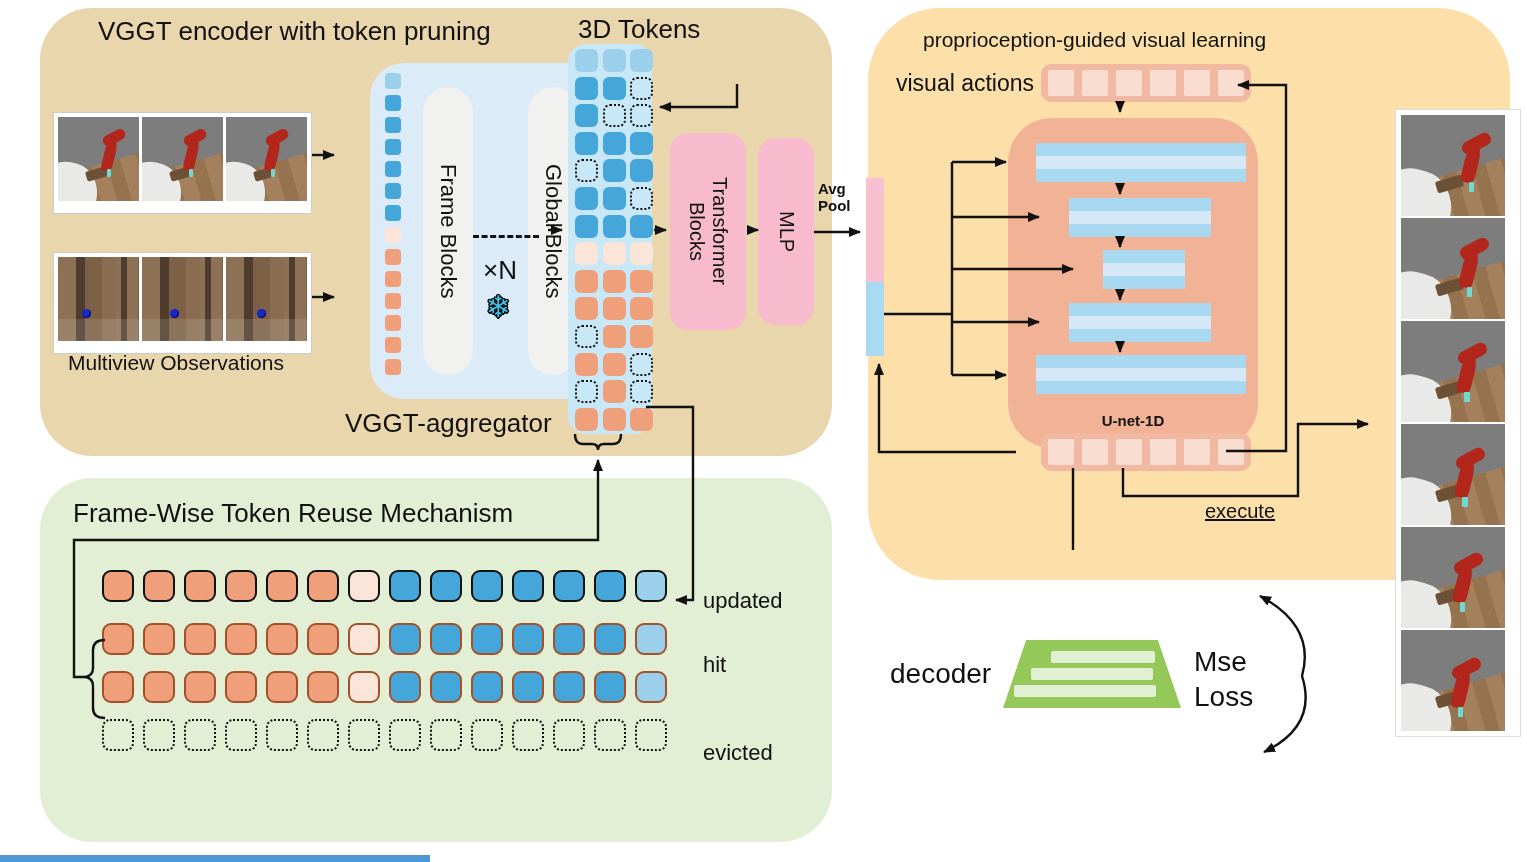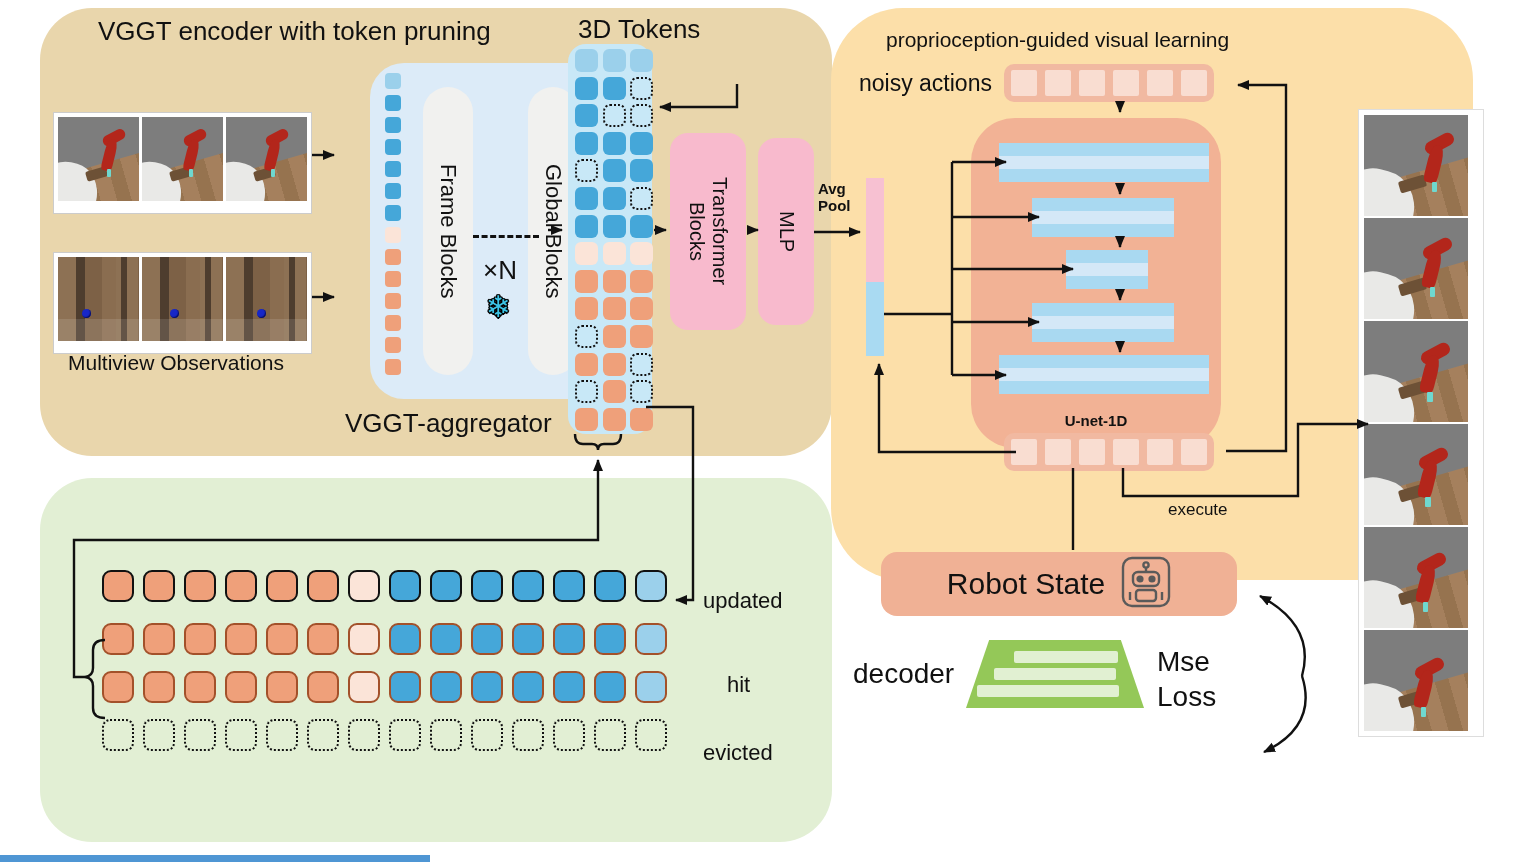--- a/index.html
+++ b/index.html
@@ -3,21 +3,21 @@
 <meta charset="utf-8">
 <style>
   html,body{margin:0;padding:0;background:#fff;}
   .canvas{position:relative;width:1527px;height:862px;background:#fff;overflow:hidden;
           font-family:"Liberation Sans","DejaVu Sans",sans-serif;color:#111;}
   .abs{position:absolute;}
 
   
   .encoder-panel{left:40px;top:8px;width:792px;height:448px;background:var(--tan);border-radius:52px;}
   .reuse-panel{left:40px;top:478px;width:792px;height:364px;background:var(--green);border-radius:52px;}
-  .learning-panel{left:831px;top:8px;width:642px;height:572px;background:var(--orangepanel);border-radius:72px;}
+  .learning-panel{left:868px;top:8px;width:642px;height:572px;background:var(--orangepanel);border-radius:72px;}
 
   .panel-title{font-size:26px;white-space:nowrap;}
 
   
   .strip{display:flex;background:#fff;border:4px solid #fff;box-shadow:0 0 0 1px #ccc;gap:3px;}
   .frame{position:relative;overflow:hidden;background:#7d7d7d;flex:0 0 auto;}
   .rf-cloth{position:absolute;left:-28%;bottom:-38%;width:75%;height:85%;background:#e9e9e7;border-radius:45%;transform:rotate(14deg);}
   .rf-table{position:absolute;right:-30%;bottom:-52%;width:150%;height:95%;transform:rotate(-16deg);
             background:repeating-linear-gradient(90deg,#a5805d 0 16px,#96734f 16px 30px);}
   .rf-shadowpatch{position:absolute;width:26%;height:12%;background:#6d5136;transform:rotate(-16deg);border-radius:2px;}
@@ -236,20 +236,21 @@
 
   <div class="abs small2" style="left:818px;top:180px;white-space:pre-line;z-index:7;font-weight:bold;">Avg
 Pool</div>
 
   <div class="abs" style="left:866px;top:178px;width:18px;height:178px;z-index:7;">
     <div style="height:104px;background:var(--condpink);"></div>
     <div style="height:74px;background:var(--condblue);"></div>
   </div>
 
   <section class="abs reuse-panel">
+    <div class="abs panel-title" style="left:33px;top:20px;">Frame-Wise Token Reuse Mechanism</div>
     <div id="reuse-rows">
         <div class="reuse-row updated" style="left: 62px; top: 92px;">
           <div class="rtok tok-orange"></div>
           <div class="rtok tok-orange"></div>
           <div class="rtok tok-orange"></div>
           <div class="rtok tok-orange"></div>
           <div class="rtok tok-orange"></div>
           <div class="rtok tok-orange"></div>
           <div class="rtok tok-lightpink"></div>
           <div class="rtok tok-blue"></div>
@@ -303,28 +304,28 @@
           <div class="rtok"></div>
           <div class="rtok"></div>
           <div class="rtok"></div>
           <div class="rtok"></div>
           <div class="rtok"></div>
           <div class="rtok"></div>
           <div class="rtok"></div>
         </div>
       </div>
     <div class="row-label" style="left:663px;top:110px;">updated</div>
-    <div class="row-label" style="left:663px;top:194px;margin-left:24px;">hit</div>
+    <div class="row-label" style="left:663px;top:174px;">hit</div>
     <div class="row-label" style="left:663px;top:262px;">evicted</div>
   </section>
 
   <section class="abs learning-panel">
     <div class="abs" style="left:55px;top:20px;font-size:21px;">proprioception-guided visual learning</div>
 
-    <div class="abs" style="left:28px;top:62px;font-size:23px;">noisy actions</div>
+    <div class="abs" style="left:28px;top:62px;font-size:23px;">visual actions</div>
     <div class="action-row" id="noisy-row" style="left:173px;top:56px;">
         <div class="aslot"></div>
         <div class="aslot"></div>
         <div class="aslot"></div>
         <div class="aslot"></div>
         <div class="aslot"></div>
         <div class="aslot"></div>
       </div>
 
     <div class="abs unet">
@@ -361,38 +362,22 @@
     <div class="action-row" id="output-row" style="left:173px;top:425px;">
         <div class="aslot"></div>
         <div class="aslot"></div>
         <div class="aslot"></div>
         <div class="aslot"></div>
         <div class="aslot"></div>
         <div class="aslot"></div>
       </div>
 
     <div class="abs" style="left:535px;top:275px;font-size:27px;">k times</div>
-    <div class="abs" style="left:337px;top:492px;font-size:17px;">execute</div>
-
-    <div class="abs robot-state">
-      <span>Robot State</span>
-      <span>
-        <svg width="50" height="54" viewBox="0 0 50 54" fill="none" stroke="#5a5a5a" stroke-width="2.4">
-          <rect x="2" y="4" width="46" height="48" rx="9"></rect>
-          <circle cx="25" cy="11" r="2.6"></circle>
-            <line x1="25" y1="14" x2="25" y2="18"></line>
-          <rect x="12" y="18" width="26" height="14" rx="5"></rect>
-          <circle cx="19" cy="25" r="2.4" fill="#5a5a5a"></circle>
-            <circle cx="31" cy="25" r="2.4" fill="#5a5a5a"></circle>
-          <rect x="15" y="36" width="20" height="11" rx="3"></rect>
-          <line x1="9" y1="38" x2="9" y2="46"></line>
-            <line x1="41" y1="38" x2="41" y2="46"></line>
-        </svg>
-      </span>
-    </div>
+    <div class="abs" style="left:337px;top:492px;font-size:20px;text-decoration:underline;">execute</div>
+
 
     <div class="abs" style="left:22px;top:650px;font-size:28px;">decoder</div>
     <div class="abs decoder-trap">
       <div class="dec-stripe" style="width:104px;margin-left:22px;"></div>
       <div class="dec-stripe" style="width:122px;"></div>
       <div class="dec-stripe" style="width:142px;margin-right:14px;"></div>
     </div>
     <div class="abs" style="left:326px;top:636px;font-size:28px;white-space:pre-line;line-height:1.25;">Mse
 Loss</div>
 

